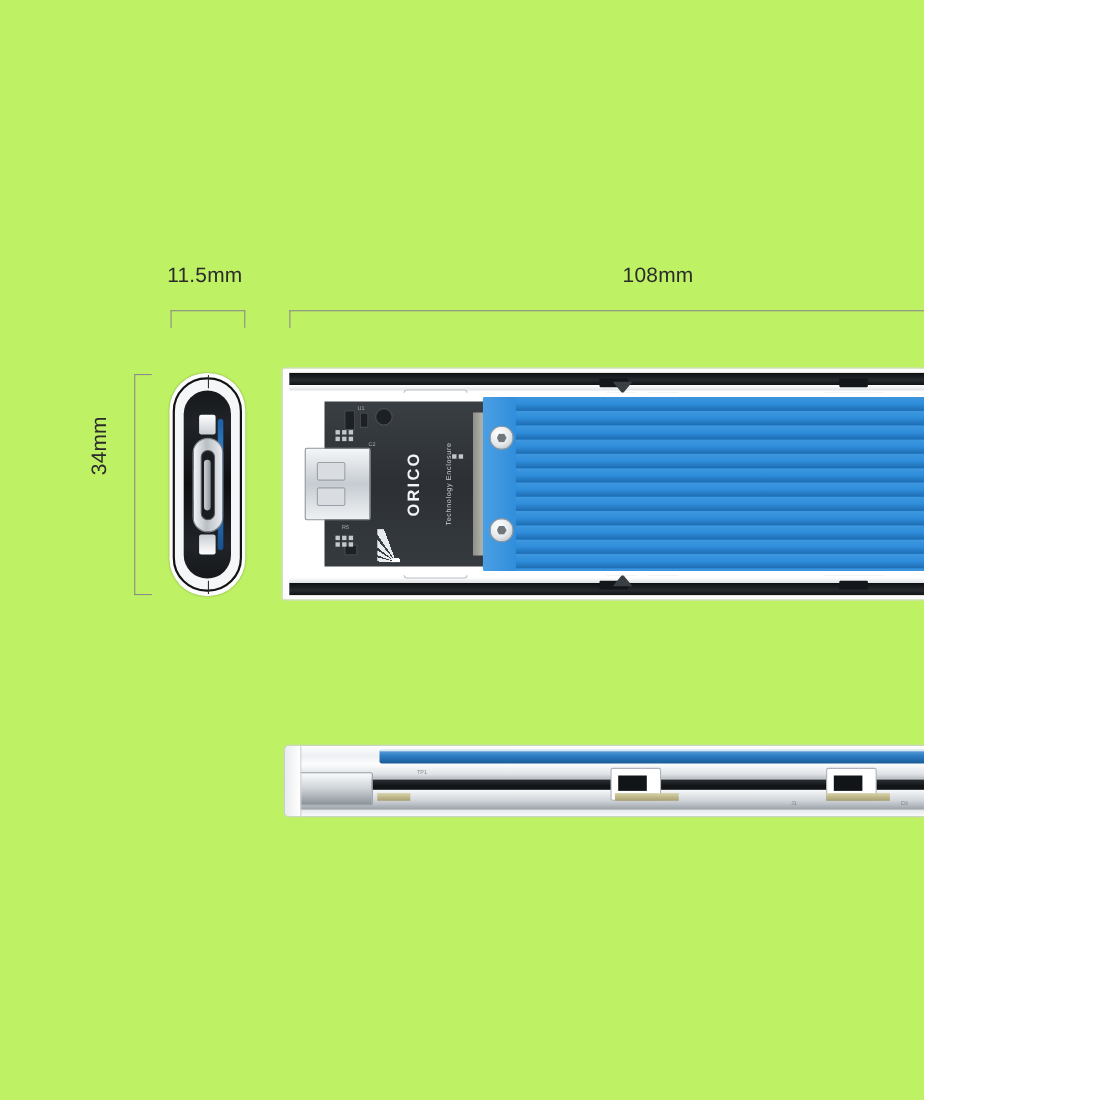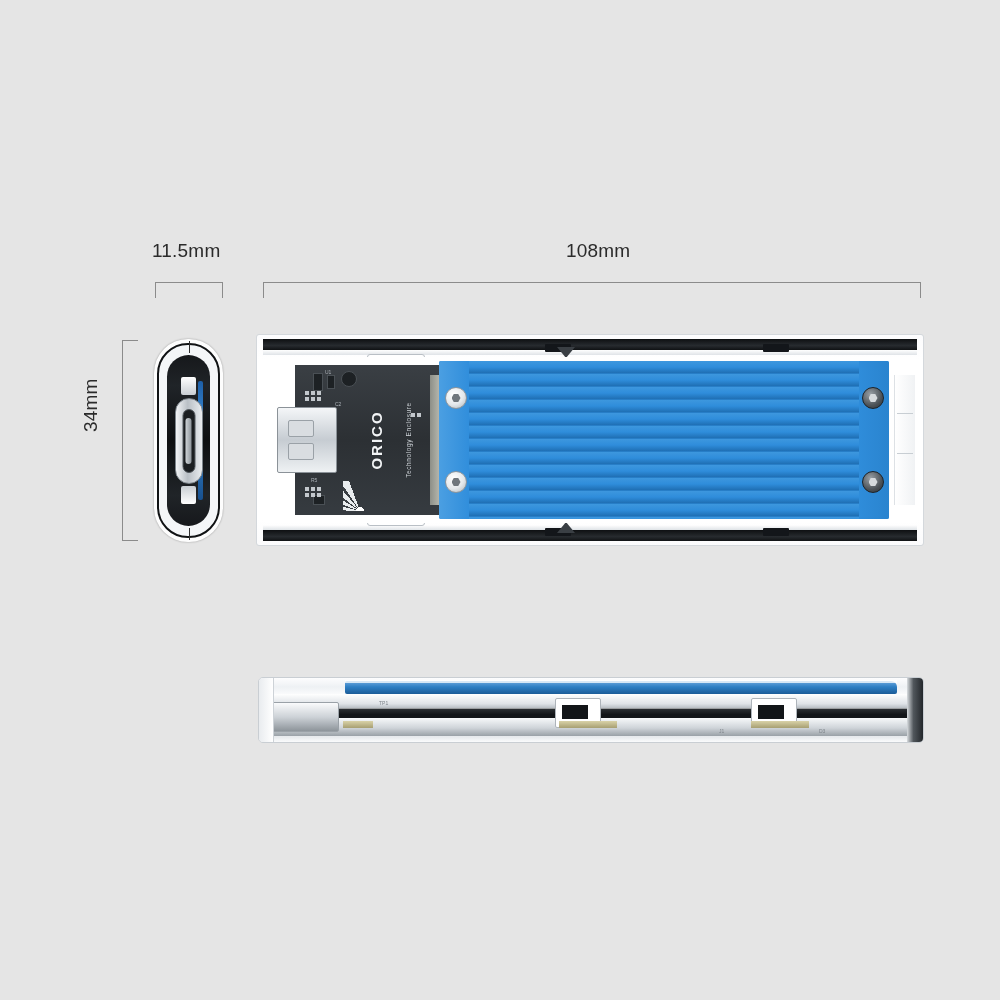--- a/index.html
+++ b/index.html
@@ -6,23 +6,23 @@
     margin: 0;
     padding: 0;
     background: #ffffff;
   }
   body {
     font-family: "Liberation Sans", sans-serif;
     -webkit-font-smoothing: antialiased;
   }
   #stage {
     position: relative;
-    width: 1000px;
+    width: 840px;
     height: 1000px;
-    background: #e5e5e5;
+    background: #bef264;
     overflow: hidden;
   }
 
   
   .dim-label {
     position: absolute;
     font-size: 19px;
     color: #2b2b2b;
     letter-spacing: 0.2px;
     white-space: nowrap;

